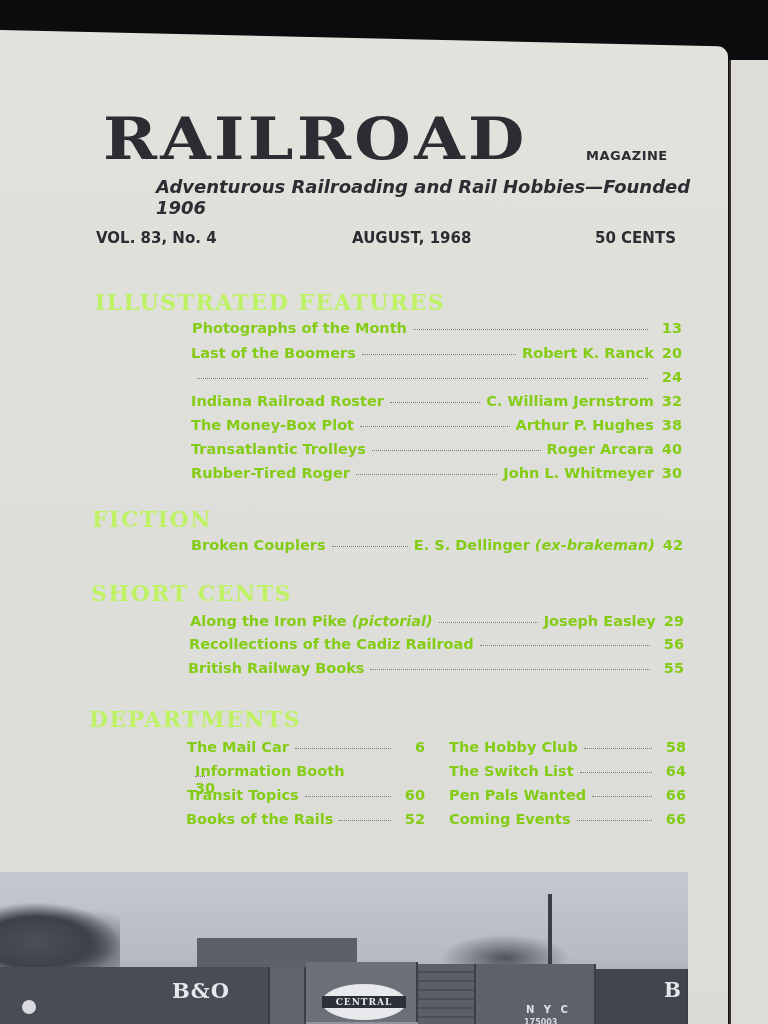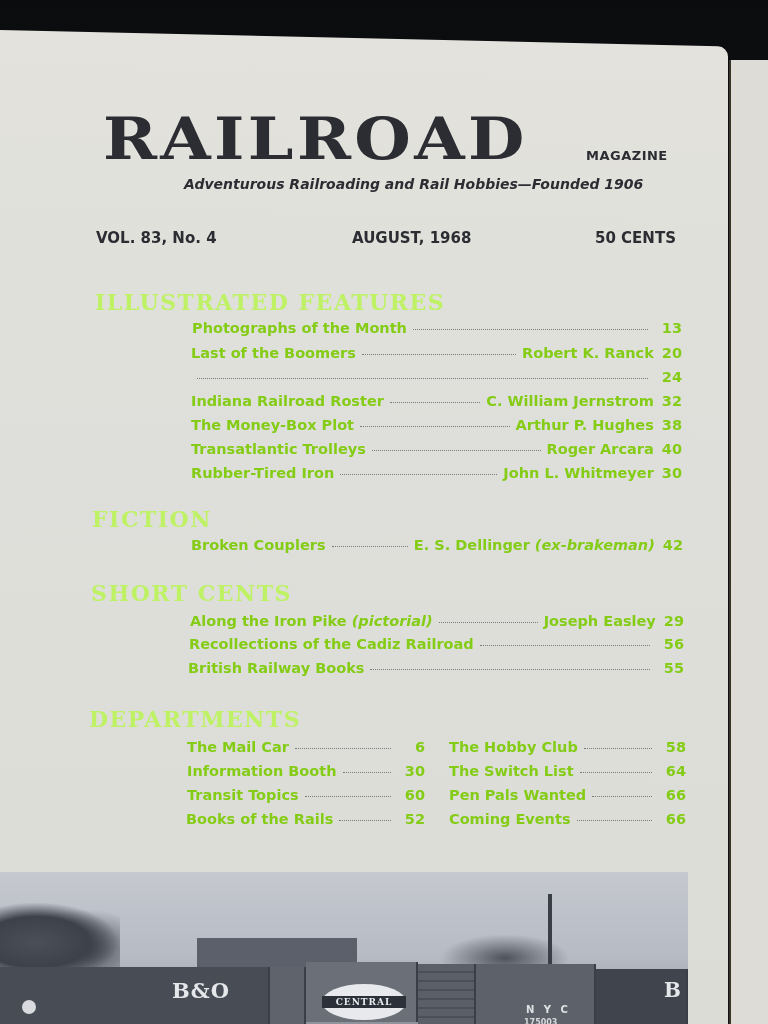--- a/index.html
+++ b/index.html
@@ -16,21 +16,21 @@
   }
   .page-inner { position: absolute; left: 0; top: 30px; width: 728px; height: 1000px; }
 
   .next-page {
     position: absolute; left: 729px; top: 60px; width: 39px; height: 964px;
     background: #dddcd6; border-left: 2px solid #3a3428;
   }
 
   .masthead { position: absolute; left: 103px; top: 110px; font-family: "DejaVu Serif", serif; font-weight: bold; font-size: 58px; letter-spacing: 3px; color: #2c2d33; transform: scaleX(1.12); transform-origin: 0 0; line-height: 1; }
   .masthead-sub { position: absolute; left: 586px; top: 148px; font-weight: bold; font-size: 13px; letter-spacing: 0.5px; color: #2c2d33; }
-  .tagline { position: absolute; left: 156px; top: 176px; font-weight: bold; font-style: italic; font-size: 14px; color: #2c2d33; margin-left: 28px; }
+  .tagline { position: absolute; left: 156px; top: 176px; font-weight: bold; font-style: italic; font-size: 18px; color: #2c2d33; }
 
   .issue-row { position: absolute; top: 229px; font-weight: bold; font-size: 15px; color: #2c2d33; }
   .issue-vol { left: 96px; }
   .issue-date { left: 352px; }
   .issue-price { left: 595px; }
 
   .section-head { position: absolute; font-family: "DejaVu Serif", serif; font-weight: bold; font-size: 22px; letter-spacing: 1.5px; color: #bef264; }
 
   .toc-row { position: absolute; height: 22px; display: flex; align-items: baseline; font-weight: bold; font-size: 14.5px; color: #84cc16; white-space: nowrap; }
   .toc-row .title { flex: none; }
@@ -107,21 +107,21 @@
     <span class="author">Arthur P. Hughes</span>
     <span class="page-num">38</span>
   </div>
   <div class="toc-row" style="left:191px; top:441px; width:491px;">
     <span class="title">Transatlantic Trolleys</span>
     <span class="leader"></span>
     <span class="author">Roger Arcara</span>
     <span class="page-num">40</span>
   </div>
   <div class="toc-row" style="left:191px; top:465px; width:491px;">
-    <span class="title">Rubber-Tired Iron</span>
+    <span class="title">Rubber-Tired Roger</span>
     <span class="leader"></span>
     <span class="author">John L. Whitmeyer</span>
     <span class="page-num">30</span>
   </div>
 
   <div class="section-head" style="left:92px; top:506px;">FICTION</div>
   <div class="toc-row" style="left:191px; top:537px; width:492px;">
     <span class="title">Broken Couplers</span>
     <span class="leader"></span>
     <span class="author"><span>E. S. Dellinger</span> <em>(ex-brakeman)</em></span>
@@ -146,21 +146,21 @@
     <span class="page-num">55</span>
   </div>
 
   <div class="section-head" style="left:89px; top:706px;">DEPARTMENTS</div>
 
   <div class="toc-row" style="left:187px; top:739px; width:238px;">
     <span class="title">The Mail Car</span>
     <span class="leader"></span>
     <span class="page-num">6</span>
   </div>
-  <div class="toc-row" style="left:187px; top:763px; width:238px;">
+  <div class="toc-row" style="left:187px; top:763px; width:238px;flex-direction:column;">
     <span class="title">Information Booth</span>
     <span class="leader"></span>
     <span class="page-num">30</span>
   </div>
   <div class="toc-row" style="left:187px; top:787px; width:238px;">
     <span class="title">Transit Topics</span>
     <span class="leader"></span>
     <span class="page-num">60</span>
   </div>
   <div class="toc-row" style="left:186px; top:811px; width:239px;">

